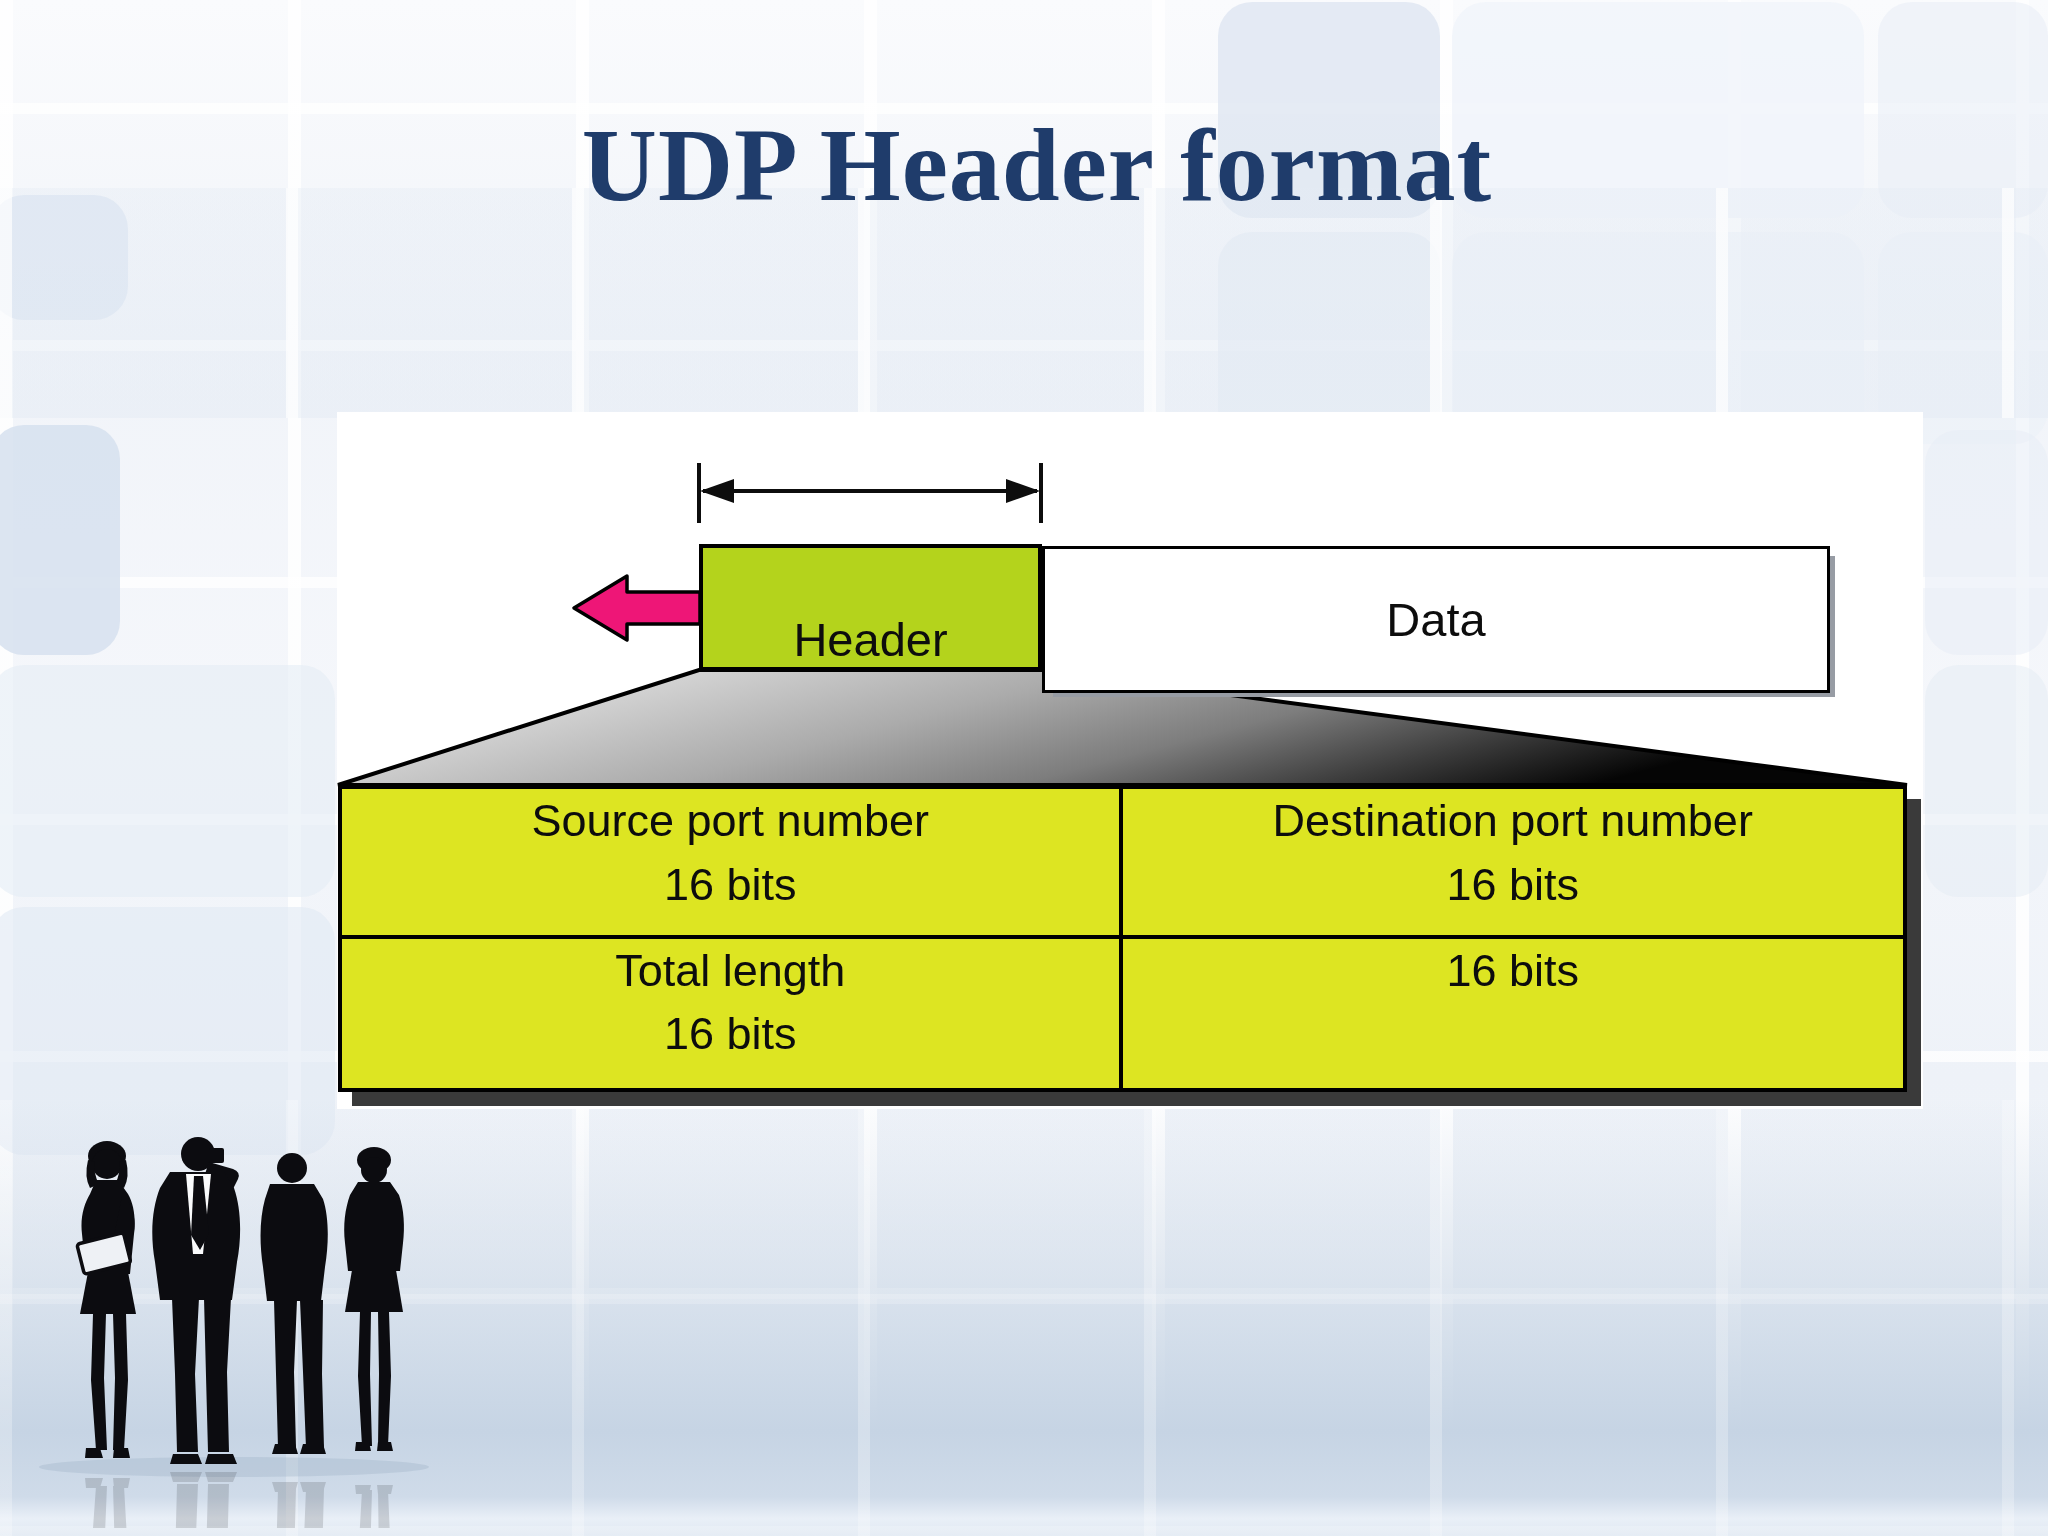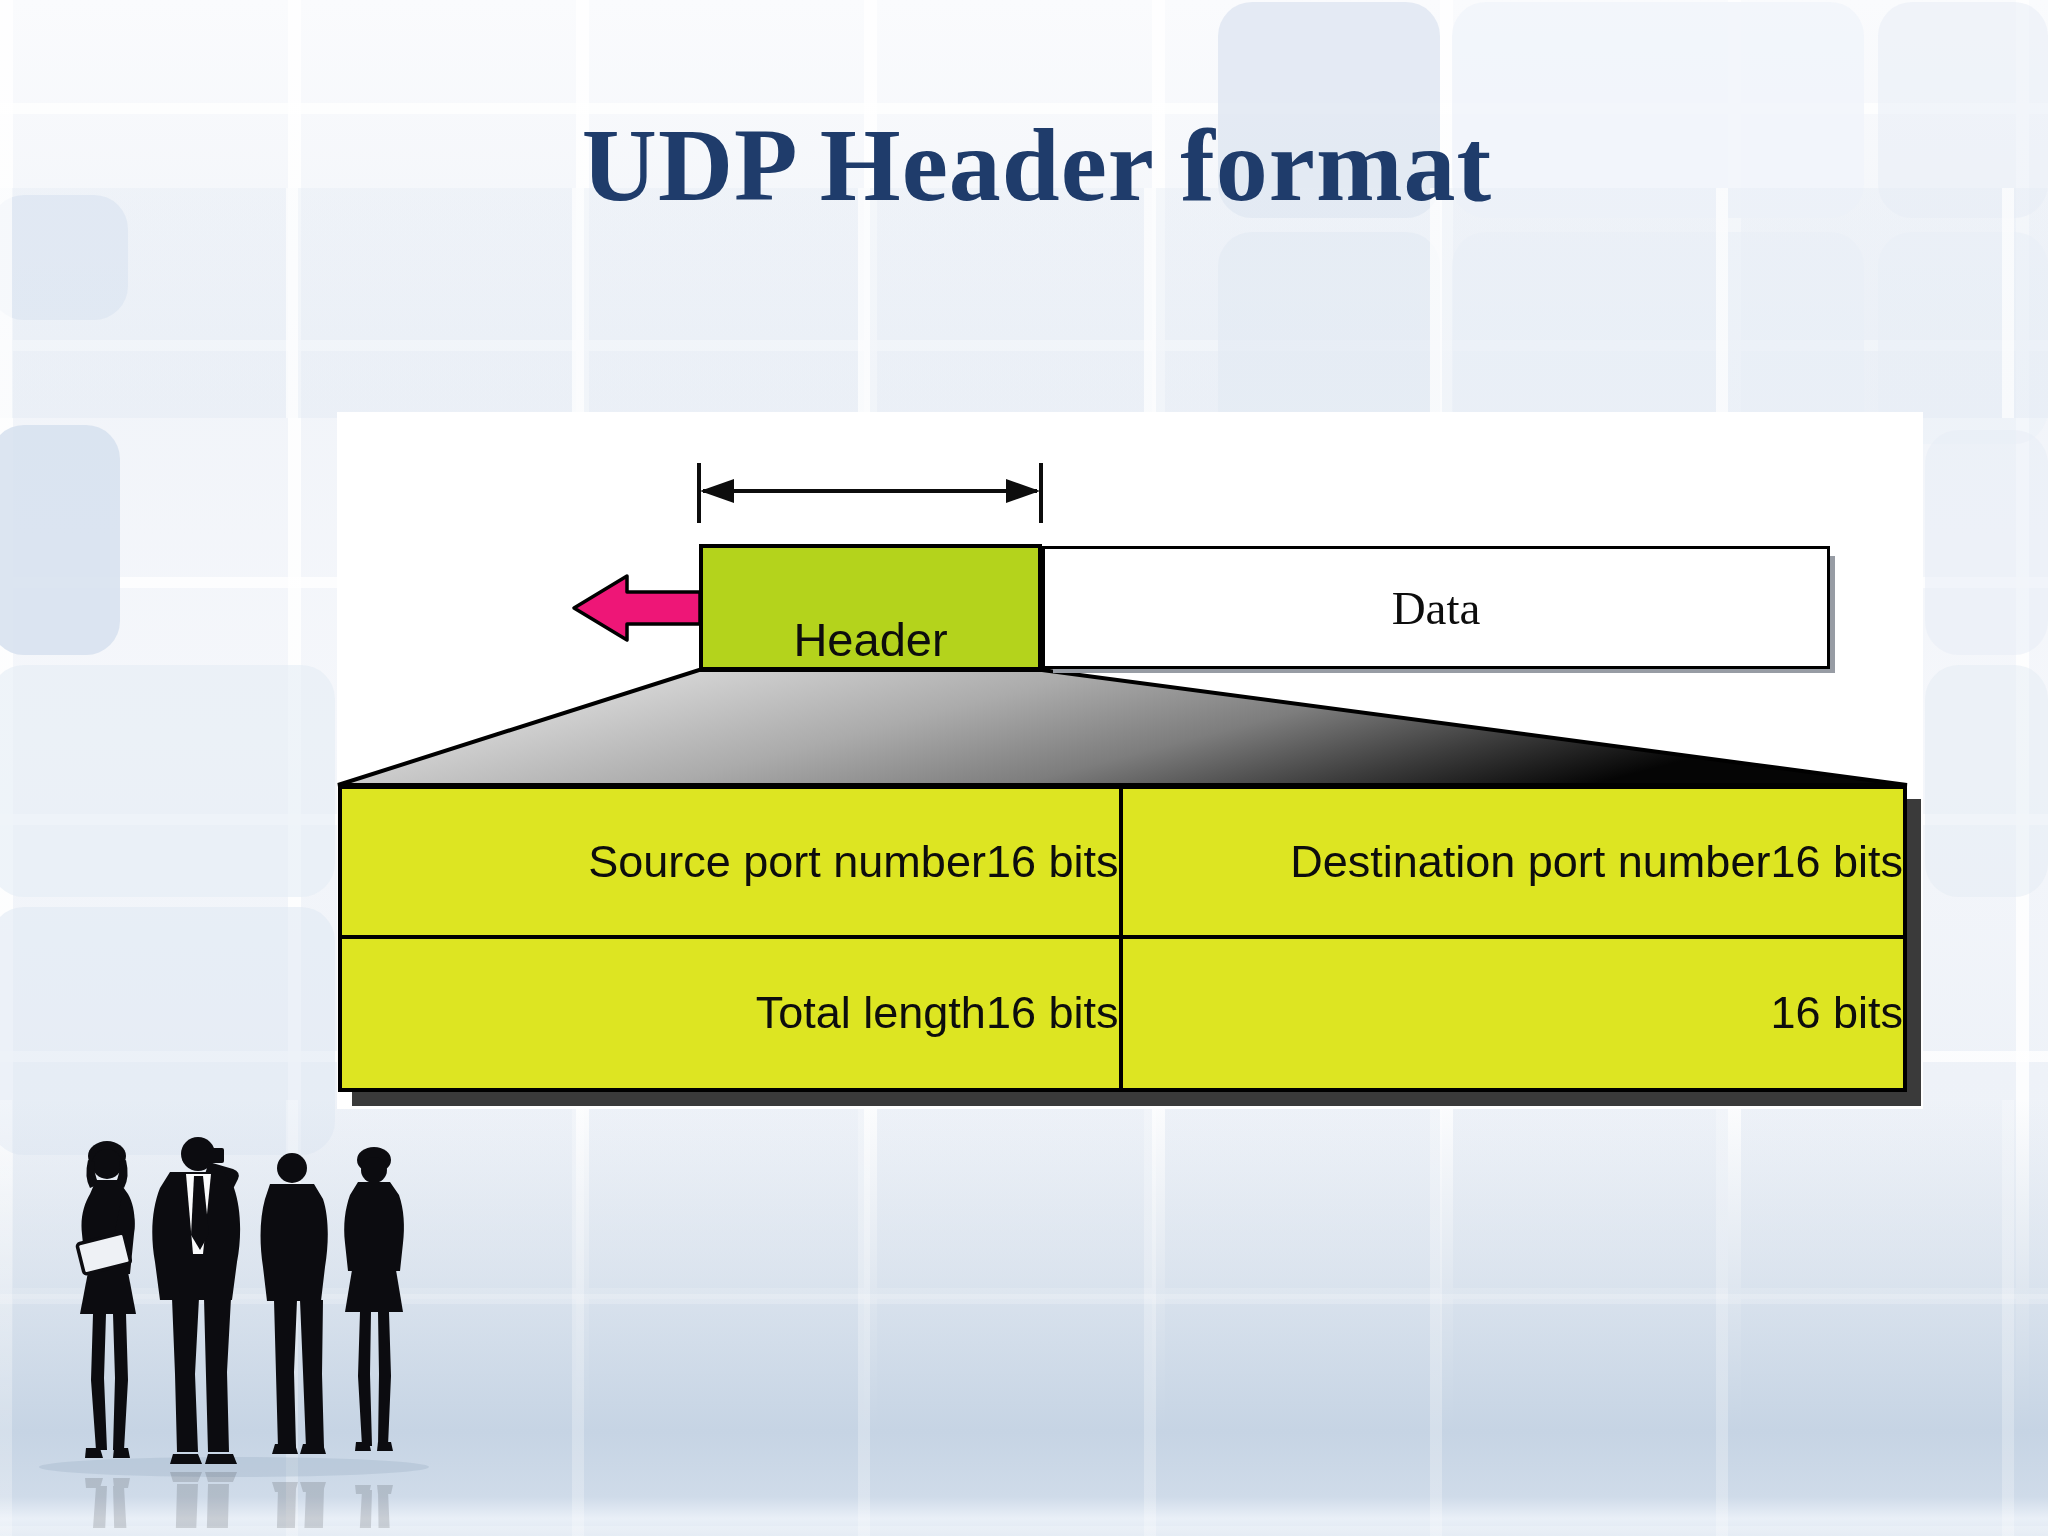--- a/index.html
+++ b/index.html
@@ -53,35 +53,35 @@
   .dim-line{position:absolute;left:703px;top:489px;width:334px;height:4px;background:#0d0d0d;}
   .ah{position:absolute;top:-10px;width:0;height:0;
       border-top:12px solid transparent;border-bottom:12px solid transparent;}
   .ah-l{left:-3px;border-right:34px solid #0d0d0d;}
   .ah-r{right:-3px;border-left:34px solid #0d0d0d;}
 
   
   .header-box{position:absolute;left:699px;top:544px;width:343px;height:127px;
     box-sizing:border-box;background:#b4d31c;border:4px solid #000;
     display:flex;align-items:flex-end;justify-content:center;font-size:47px;color:#0d0d0d;}
-  .data-box{position:absolute;left:1042px;top:546px;width:788px;height:123px;
+  .data-box{position:absolute;left:1042px;top:546px;width:788px;height:147px;
     box-sizing:border-box;background:#fff;border:3px solid #000;
     box-shadow:8px 7px 0 -3px #979ca4;
-    display:flex;align-items:center;justify-content:center;font-size:47px;color:#0d0d0d;font-family:Liberation Serif, serif;}
+    display:flex;align-items:center;justify-content:center;font-size:47px;color:#0d0d0d;}
 
   
   .overlay{position:absolute;left:0;top:0;width:2048px;height:1536px;pointer-events:none;}
 
   
   .udp-table{position:absolute;left:338px;top:785px;width:1569px;height:307px;
     box-sizing:border-box;border:4px solid #000;background:#dde522;
     box-shadow:14px 14px 0 0 #3a3a3a;
     display:grid;grid-template-columns:1fr 1fr;grid-template-rows:1fr 1fr;}
-  .cell{box-sizing:border-box;display:flex;flex-direction:row;
-    align-items:center;justify-content:flex-end;
+  .cell{box-sizing:border-box;display:flex;flex-direction:column;
+    align-items:center;justify-content:flex-start;
     font-size:45px;line-height:1.42;color:#0d0d0d;text-align:center;}
   .cell.br{border-right:4px solid #000;} .cell.bb{border-bottom:4px solid #000;}
 
   
   .people{position:absolute;left:26px;top:1126px;width:412px;height:402px;}
 </style>
 </head>
 <body>
 
 <div class="page">

